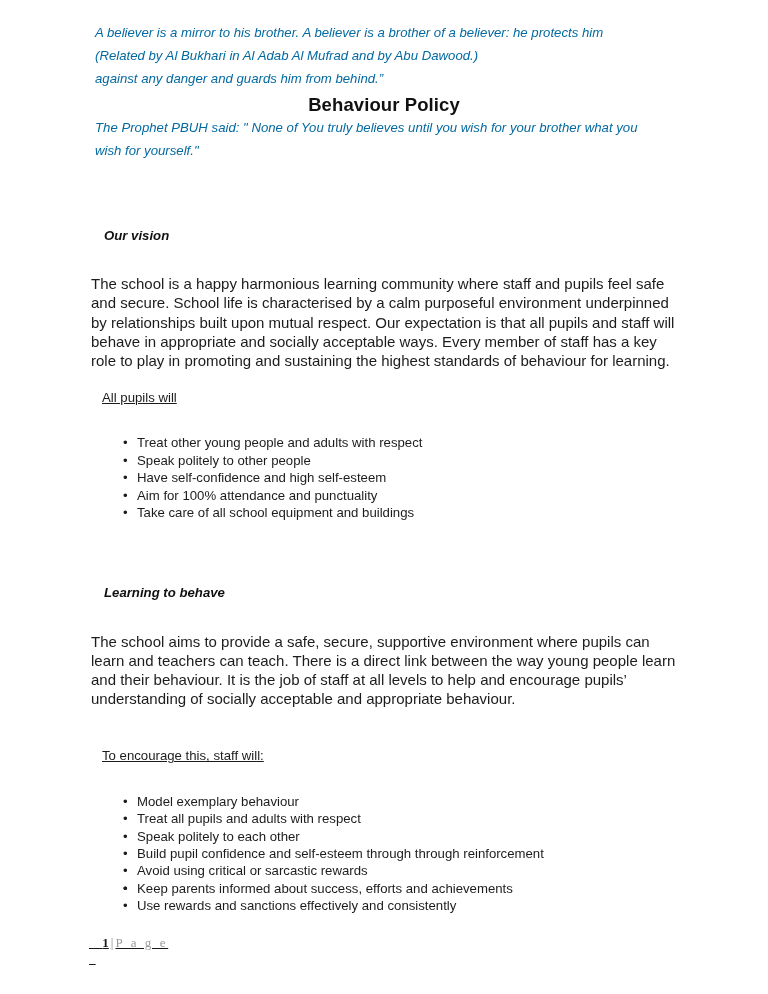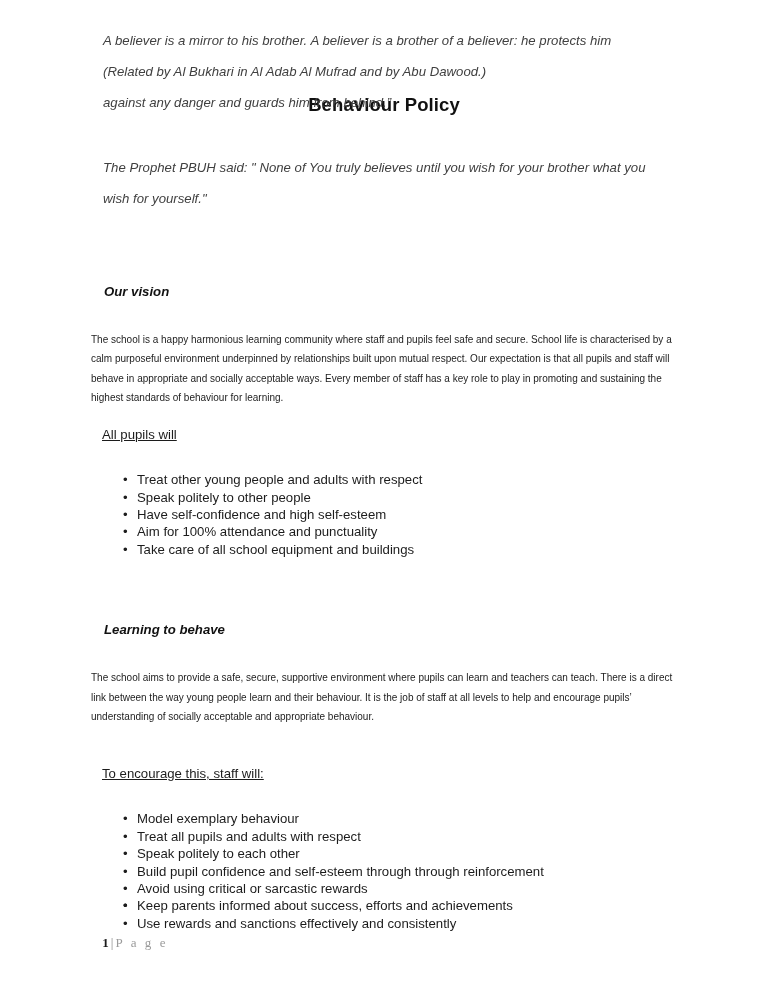--- a/index.html
+++ b/index.html
@@ -33,32 +33,32 @@
     font-weight: bold;
     text-align: center;
     margin: 12px;
     padding-top: 82px;
     letter-spacing: 0.1px;
     color: #111;
   }
 
   
   .para {
-    font-size: 10px;
+    font-size: 15px;
     line-height: 19.2px;
     margin: 0;
     color: #1c1c1c;
     text-align: left;
   }
   .quote {
     font-style: italic;
     font-size: 13.2px;
     line-height: 19.2px;
-    margin: 12px;
-    color: #404040;
+    margin: 4px;
+    color: #0369a1;
   }
   .spacer-quote { height: 21px; }
 
   .heading-ital {
     font-style: italic;
     font-weight: bold;
     font-size: 13.2px;
     line-height: 19.2px;
     margin: 10px;
     padding-left: 3px;
@@ -103,20 +103,21 @@
   .gap-xxl { height: 52px; }
 
   
   .footer {
     position: absolute;
     left: 89px;
     top: 919px;
     font-size: 12px;
     line-height: 16px;
     white-space: pre;
+    text-decoration: underline;
   }
   .footer .pg-num {
     font-family: "Liberation Serif", serif;
     font-weight: bold;
     font-size: 13px;
     color: #1a1a1a;
   }
   .footer .pg-sep {
     font-family: "Liberation Serif", serif;
     font-size: 13px;

